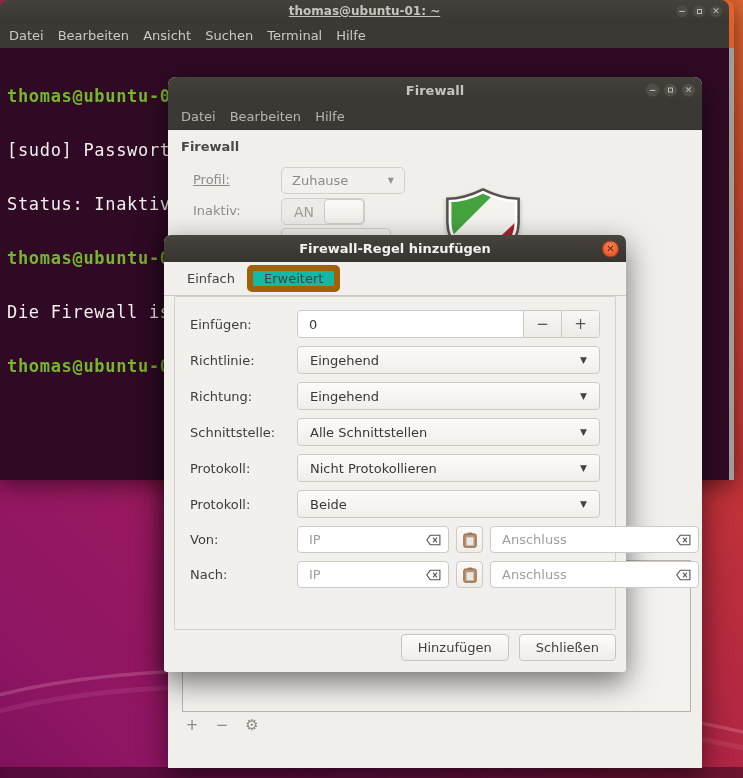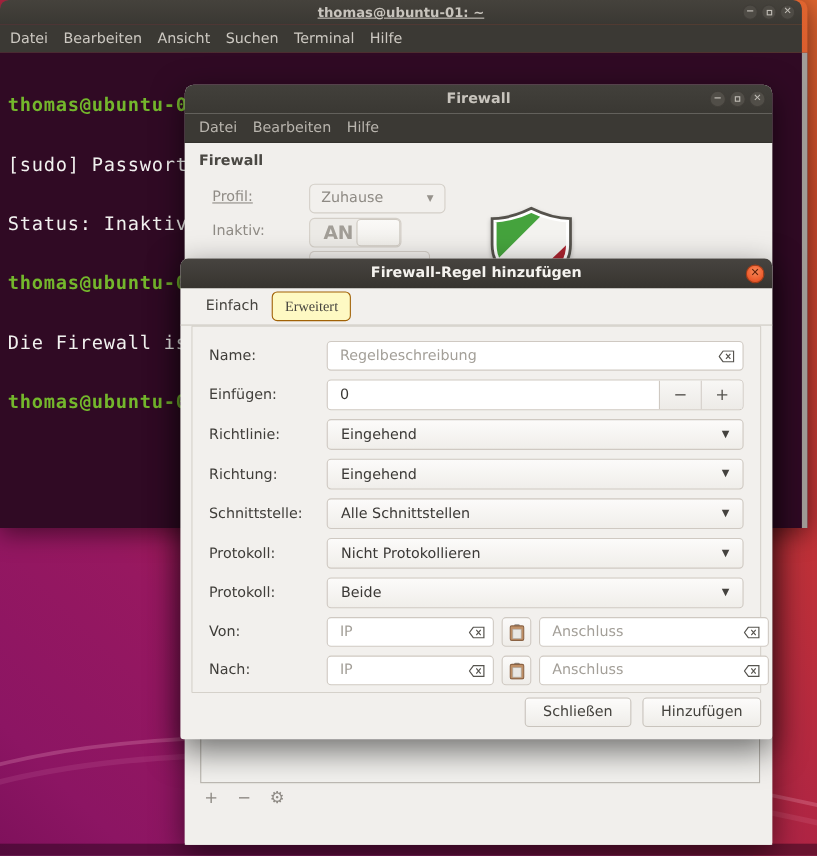--- a/index.html
+++ b/index.html
@@ -42,46 +42,46 @@
   .fw-window .menubar { height: 27px; background: #3b3934; padding-left: 6px; color: #b9b5ae; border-bottom: 1px solid #33312d; }
   .fw-content { position: relative; width: 100%; height: 638px; background: #f1efec; overflow: hidden; }
   .fw-heading { position: absolute; left: 13px; top: 9px; font-size: 13px; font-weight: bold; color: #4a4843; }
   .fw-label { position: absolute; font-size: 13px; color: #8f8b85; }
   .fw-combo { position: absolute; left: 113px; width: 124px; height: 27px; background: #f2f0ed;
     border: 1px solid #d4cfc8; border-radius: 5px; display: flex; align-items: center;
     padding: 0 10px; font-size: 13px; color: #8e8a84; }
   .fw-combo .arrow { margin-left: auto; font-size: 8px; color: #96928c; }
   .fw-toggle { position: absolute; left: 113px; top: 68px; width: 84px; height: 27px; background: #edebe7;
     border: 1px solid #d4cfc8; border-radius: 5px; display: flex; align-items: center; }
-  .fw-toggle .on-label { font-size: 17px; color: #a29e97; padding-left: 12px; font-weight: bold; }
+  .fw-toggle .on-label { font-size: 14px; color: #a29e97; padding-left: 12px; }
   .fw-toggle .knob { margin-left: auto; width: 40px; height: 25px; background: linear-gradient(#fbfaf8,#f0eeea);
     border: 1px solid #cfcac2; border-radius: 4px; }
   .fw-combo-sliver { position: absolute; left: 113px; top: 98px; width: 110px; height: 10px;
     border: 1px solid #d4cfc8; border-bottom: none; border-radius: 5px 5px 0 0; background: #f2f0ed; }
   .fw-shield { position: absolute; left: 275px; top: 57px; filter: drop-shadow(0 2px 2px rgba(0,0,0,0.25)); }
   .fw-listbox { position: absolute; left: 14px; top: 430px; width: 509px; height: 152px;
     background: #f3f2ef; border: 1px solid #b7b3ac; }
   .fw-toolbar { position: absolute; left: 16px; top: 586px; display: flex; align-items: center; gap: 14px;
     color: #8d8983; font-size: 15px; }
   .fw-toolbar span { display: inline-block; width: 16px; text-align: center; }
 
   
-  .dialog { position: absolute; left: 164px; top: 235px; width: 538px; height: 437px;
+  .dialog { position: absolute; left: 164px; top: 235px; width: 462px; height: 437px;
     background: #f2f0ed; border-radius: 7px 7px 3px 3px; box-shadow: 0 10px 30px rgba(0,0,0,0.55); }
   .dialog .titlebar { height: 27px; background: linear-gradient(#474440, #37342f); border-radius: 7px 7px 0 0;
     color: #f4f2ee; font-size: 13px; }
   .dlg-close { position: absolute; right: 7px; top: 50%; transform: translateY(-50%);
     width: 17px; height: 17px; border-radius: 50%;
     background: radial-gradient(circle at 50% 35%, #f78a5a, #ee5f30 60%, #d9481f);
     border: 1px solid #a63d18; color: #5c1d07; font-size: 10px; line-height: 1;
     display: flex; align-items: center; justify-content: center; }
   .tabs { display: flex; align-items: stretch; height: 34px; border-bottom: 1px solid #ccc8c1; padding-left: 11px; }
   .tab { display: flex; align-items: center; padding: 0 12px; font-size: 13px; color: #45433e; position: relative; }
   .tab + .tab { border-left: 3px solid #0f766e; }
-  .tab.active { border: 1px solid #a16207; border-radius: 5px; background: #fef9c3; margin: 3px 1px 3px 0; padding: 0 11px; font-family: Liberation Serif, serif; }
+  .tab.active { border: 6px solid #a16207; border-radius: 5px; background: #14b8a6; margin: 3px 1px 3px 0; padding: 0 11px; }
   .dlg-frame { position: absolute; left: 10px; right: 10px; top: 61px; height: 334px;
     border: 1px solid #d5d1ca; border-radius: 1px; padding: 13px 15px; display: flex; flex-direction: column; gap: 8px; }
   .row { display: flex; align-items: center; }
   .row .lbl { width: 107px; flex: none; font-size: 13px; color: #3f3d39; }
   .entry { position: relative; display: flex; align-items: center; background: #fff;
     border: 1px solid #cfc9c2; border-radius: 4px; height: 27px; flex: 1; }
   .entry input { border: none; outline: none; background: transparent; flex: 1; height: 100%;
     padding: 0 26px 0 11px; font-family: "DejaVu Sans", sans-serif; font-size: 13px; color: #3a3835; }
   .entry input::placeholder { color: #a39f98; opacity: 1; }
   .clear-btn { position: absolute; right: 7px; top: 50%; transform: translateY(-50%); display: flex; }
@@ -223,32 +223,20 @@
         </div>
     </div>
 
     <div class="tabs">
       <div class="tab">Einfach</div>
       <div class="tab active">Erweitert</div>
     </div>
 
     <div class="dlg-frame">
 
-      <div class="row">
-        <span class="lbl">Name:</span>
-        <div class="entry">
-          <input placeholder="Regelbeschreibung" style="">
-          <span class="clear-btn">
-            <svg width="15" height="11" viewBox="0 0 15 11">
-                <path d="M4.4 0.6 H13.9 V10.4 H4.4 L0.8 5.5 Z" fill="none" stroke="#56544f" stroke-width="1.1"></path>
-                <path d="M7 3.2 L11 7.8 M11 3.2 L7 7.8" stroke="#56544f" stroke-width="1.1"></path>
-              </svg>
-          </span>
-        </div>
-      </div>
 
       <div class="row">
         <span class="lbl">Einfügen:</span>
         <div class="spin">
           <input value="0" style="">
           <div class="spin-btn">−</div>
           <div class="spin-btn">+</div>
         </div>
       </div>
 
@@ -350,18 +338,18 @@
                   <path d="M7 3.2 L11 7.8 M11 3.2 L7 7.8" stroke="#56544f" stroke-width="1.1"></path>
                 </svg>
             </span>
           </div>
         </div>
       </div>
 
     </div>
 
     <div class="dlg-actions">
+      <div class="dlg-btn">Hinzufügen</div>
       <div class="dlg-btn">Schließen</div>
-      <div class="dlg-btn">Hinzufügen</div>
     </div>
   </div>
 
 </div>
 
 </body></html>

